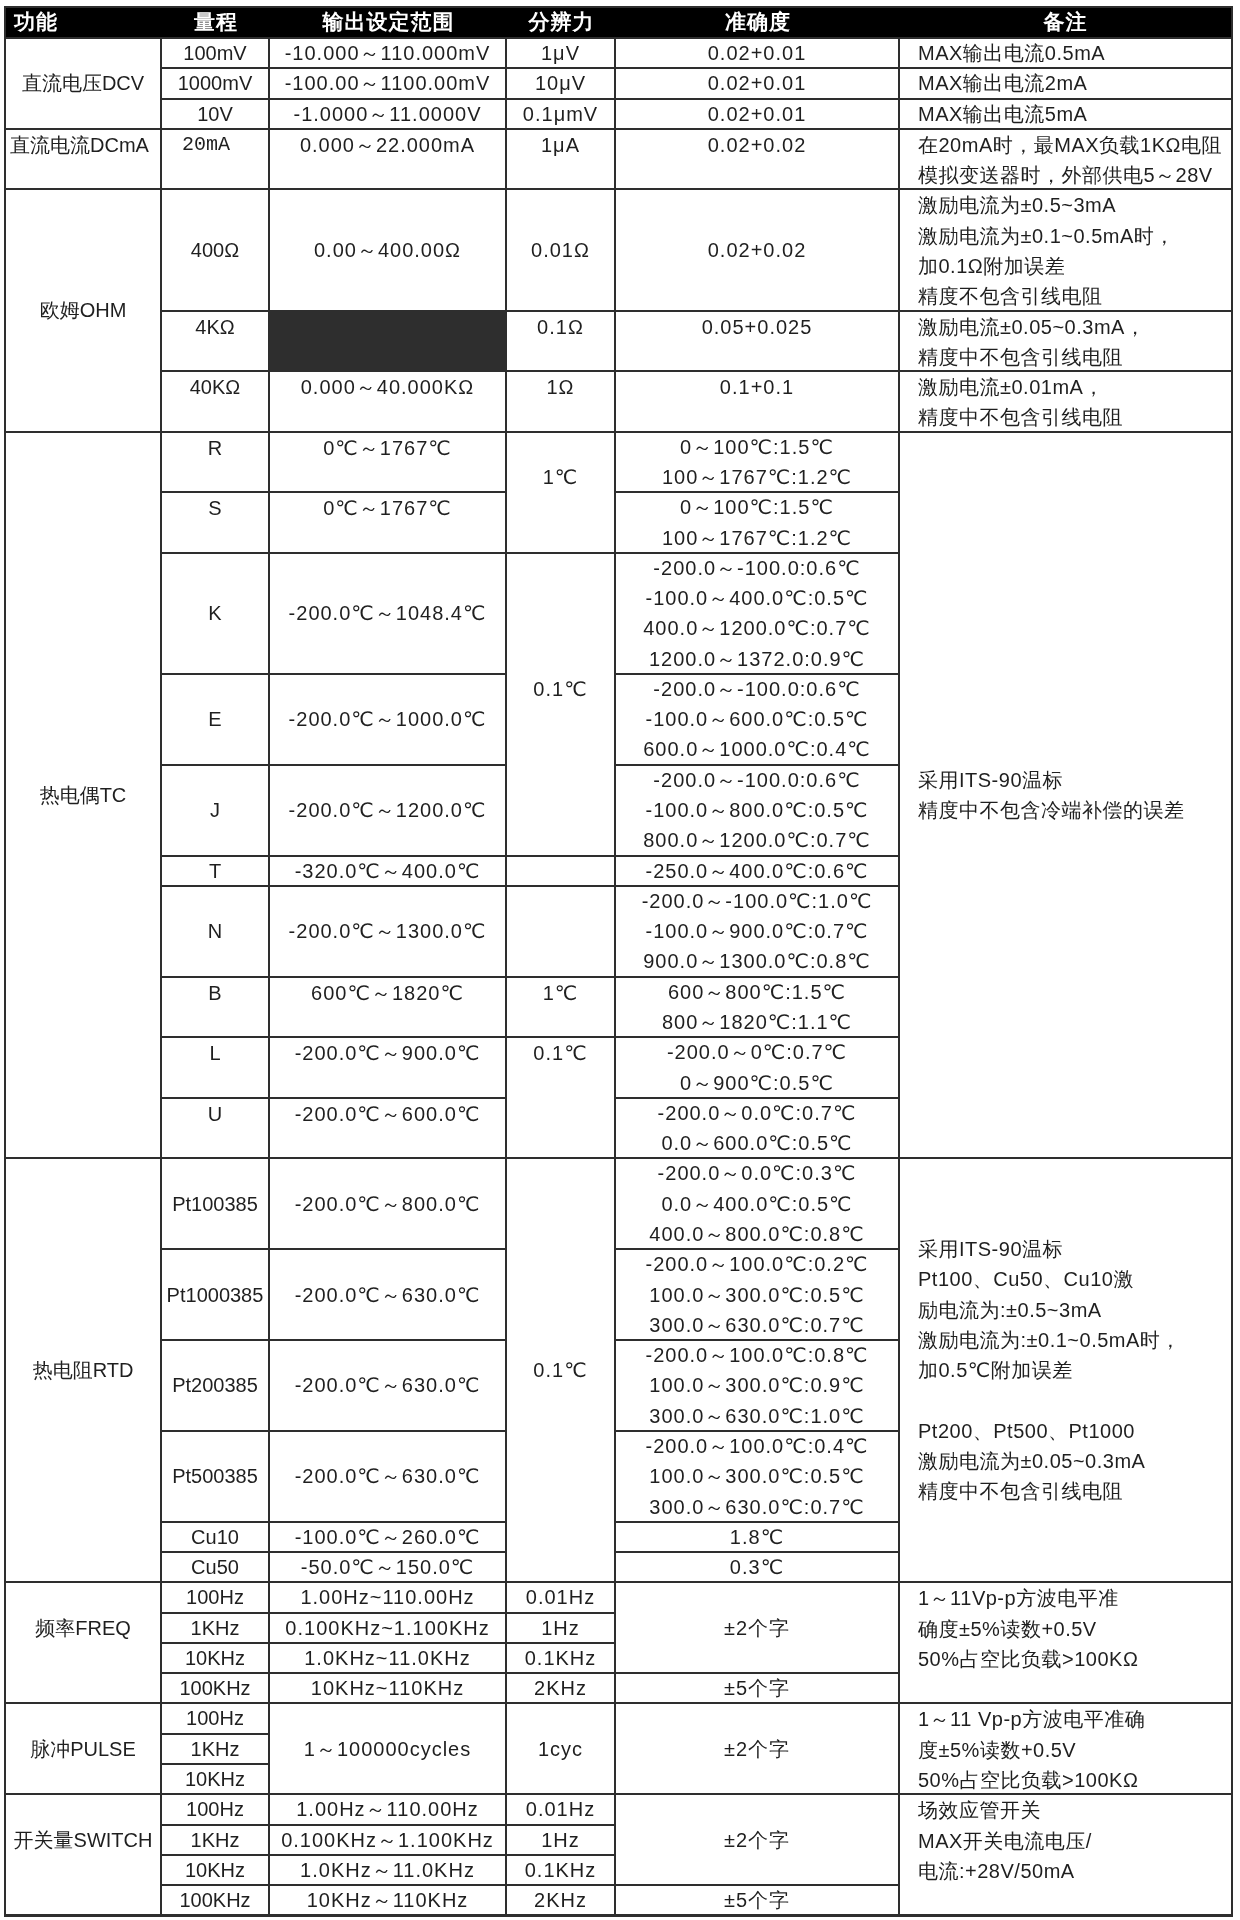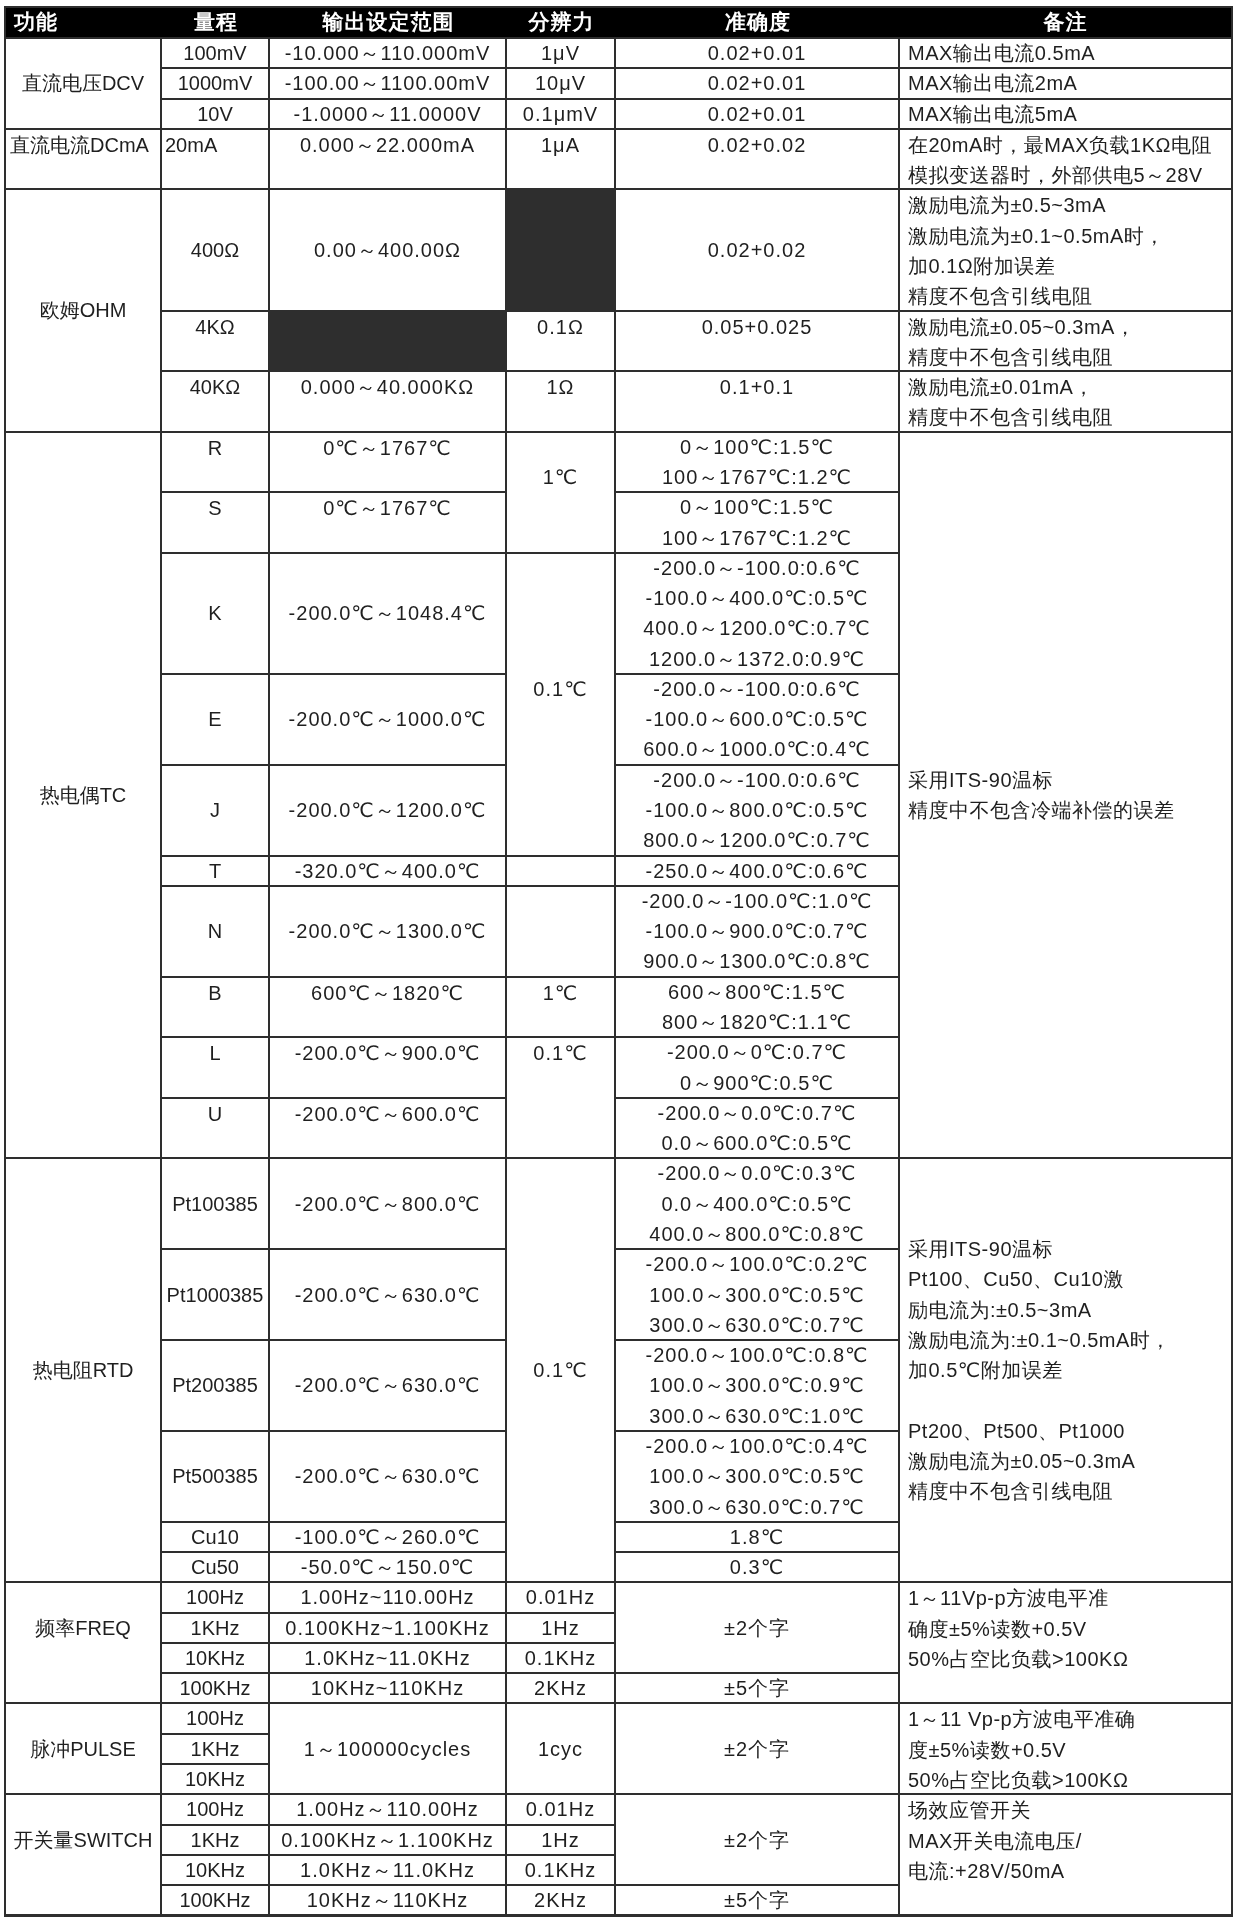--- a/index.html
+++ b/index.html
@@ -18,22 +18,22 @@
   .c {
     background:#ffffff; color:#1f1f1f;
     display:flex; align-items:center; justify-content:center; text-align:center;
     white-space:pre-line; font-size:20px; line-height:30.29px; letter-spacing:1px;
     overflow:hidden; box-sizing:border-box;
   }
   .h { background:#000000; color:#ffffff; font-weight:bold; font-size:21px; margin-right:-2px; letter-spacing:1px; }
   .h.last { margin-right:0; }
   .hl { justify-content:flex-start; padding-left:8px; }
   .t { align-items:flex-start; }
-  .l { justify-content:flex-start; text-align:left; padding-left:8px; }
-  .l3 { justify-content:flex-start; text-align:left; padding-left:3px; }
+  .l { justify-content:flex-start; text-align:left; padding-left:18px; }
+  .l3 { justify-content:flex-start; text-align:left; padding-left:20px;font-family:Liberation Mono, monospace; }
   .fn { letter-spacing:0; }
   .fnl { justify-content:flex-start; padding-left:4px; }
   .rg { letter-spacing:0; }
   .rm { white-space:pre; letter-spacing:0.5px; }
   .dn { }
   .up { padding-bottom:30px; }
 </style>
 </head>
 <body>
 
@@ -69,20 +69,21 @@
   <div class="c t l3 rg" style="grid-row:5/span 2;grid-column:2">20mA</div>
   <div class="c t" style="grid-row:5/span 2;grid-column:3">0.000～22.000mA</div>
   <div class="c t" style="grid-row:5/span 2;grid-column:4">1μA</div>
   <div class="c t" style="grid-row:5/span 2;grid-column:5">0.02+0.02</div>
   <div class="c t l rm" style="grid-row:5/span 2;grid-column:6">在20mA时，最MAX负载1KΩ电阻
 模拟变送器时，外部供电5～28V</div>
 
   <div class="c fn dn" style="grid-row:7/span 8;grid-column:1">欧姆OHM</div>
   <div class="c rg dn" style="grid-row:7/span 4;grid-column:2">400Ω</div>
   <div class="c dn" style="grid-row:7/span 4;grid-column:3">0.00～400.00Ω</div>
+  <div class="c dn" style="grid-row:7/span 4;grid-column:4">0.01Ω</div>
   <div class="c dn" style="grid-row:7/span 4;grid-column:5">0.02+0.02</div>
   <div class="c t l rm" style="grid-row:7/span 4;grid-column:6">激励电流为±0.5~3mA
 激励电流为±0.1~0.5mA时，
 加0.1Ω附加误差
 精度不包含引线电阻</div>
 
   <div class="c t rg" style="grid-row:11/span 2;grid-column:2">4KΩ</div>
   <div class="c t" style="grid-row:11/span 2;grid-column:4">0.1Ω</div>
   <div class="c t" style="grid-row:11/span 2;grid-column:5">0.05+0.025</div>
   <div class="c t l rm" style="grid-row:11/span 2;grid-column:6">激励电流±0.05~0.3mA，

